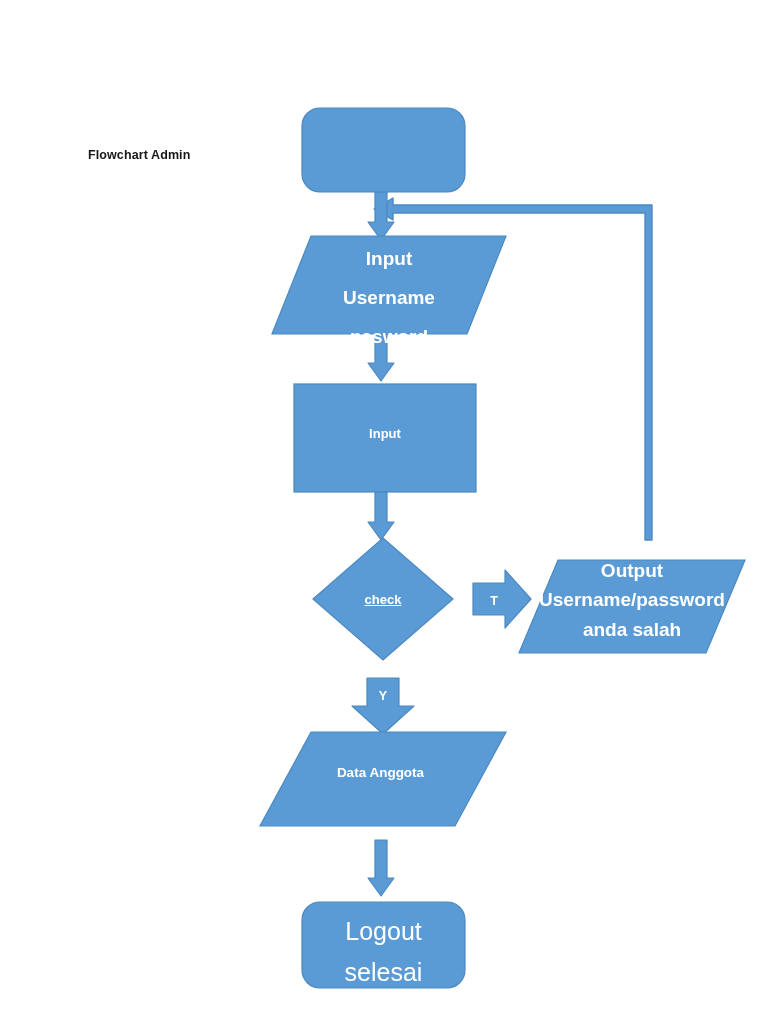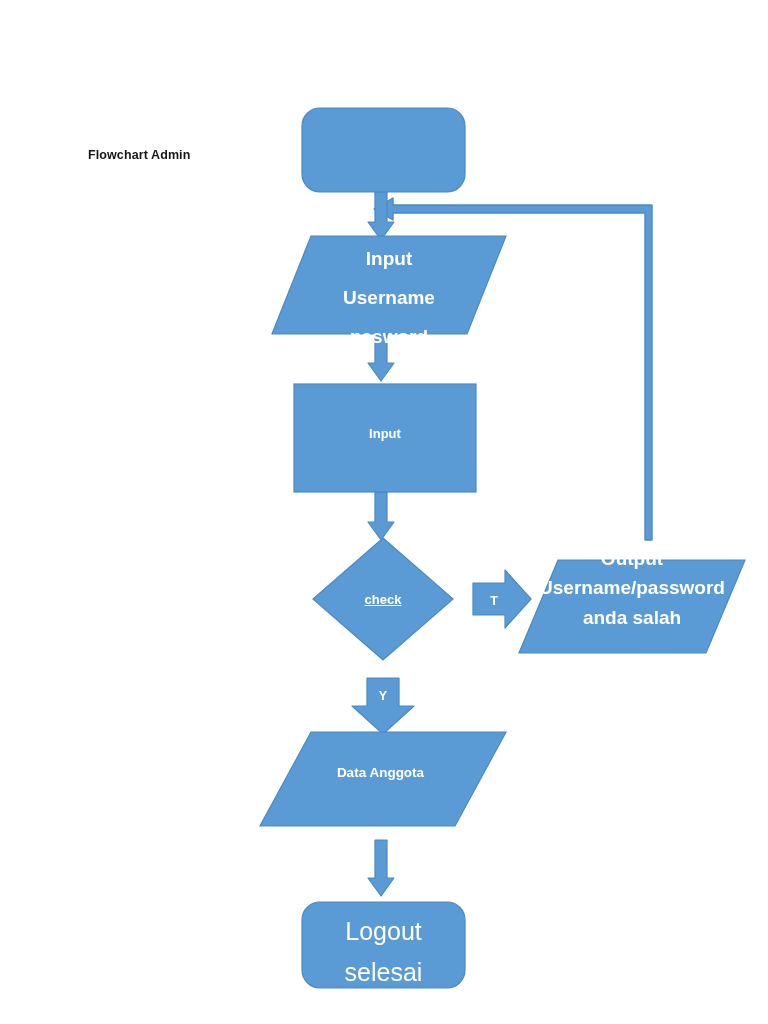--- a/index.html
+++ b/index.html
@@ -141,21 +141,21 @@
 
 
   <div class="shape-label lbl-io" style="left:281px; top:240px; width:216px;">Input
 Username
 pasword</div>
 
   <div class="shape-label lbl-process" style="left:294px; top:425px; width:182px;">Input</div>
 
   <div class="shape-label lbl-decision" style="left:313px; top:591px; width:140px;text-decoration:underline;">check</div>
 
-  <div class="shape-label lbl-io" style="left:528px; top:544px; width:208px; line-height:1.55;">Output
+  <div class="shape-label lbl-io" style="left:528px; top:556px; width:208px; line-height:1.55;">Output
 Username/password
 anda salah</div>
 
   <div class="shape-label lbl-terminator" style="left:302px; top:911px; width:163px; line-height:1.65;">Logout
 selesai</div>
 
   <div class="shape-label lbl-data" style="left:283px; top:763px; width:195px;">Data Anggota</div>
 
   <div class="shape-label lbl-branch" style="left:473px; top:592px; width:42px;">T</div>
 

